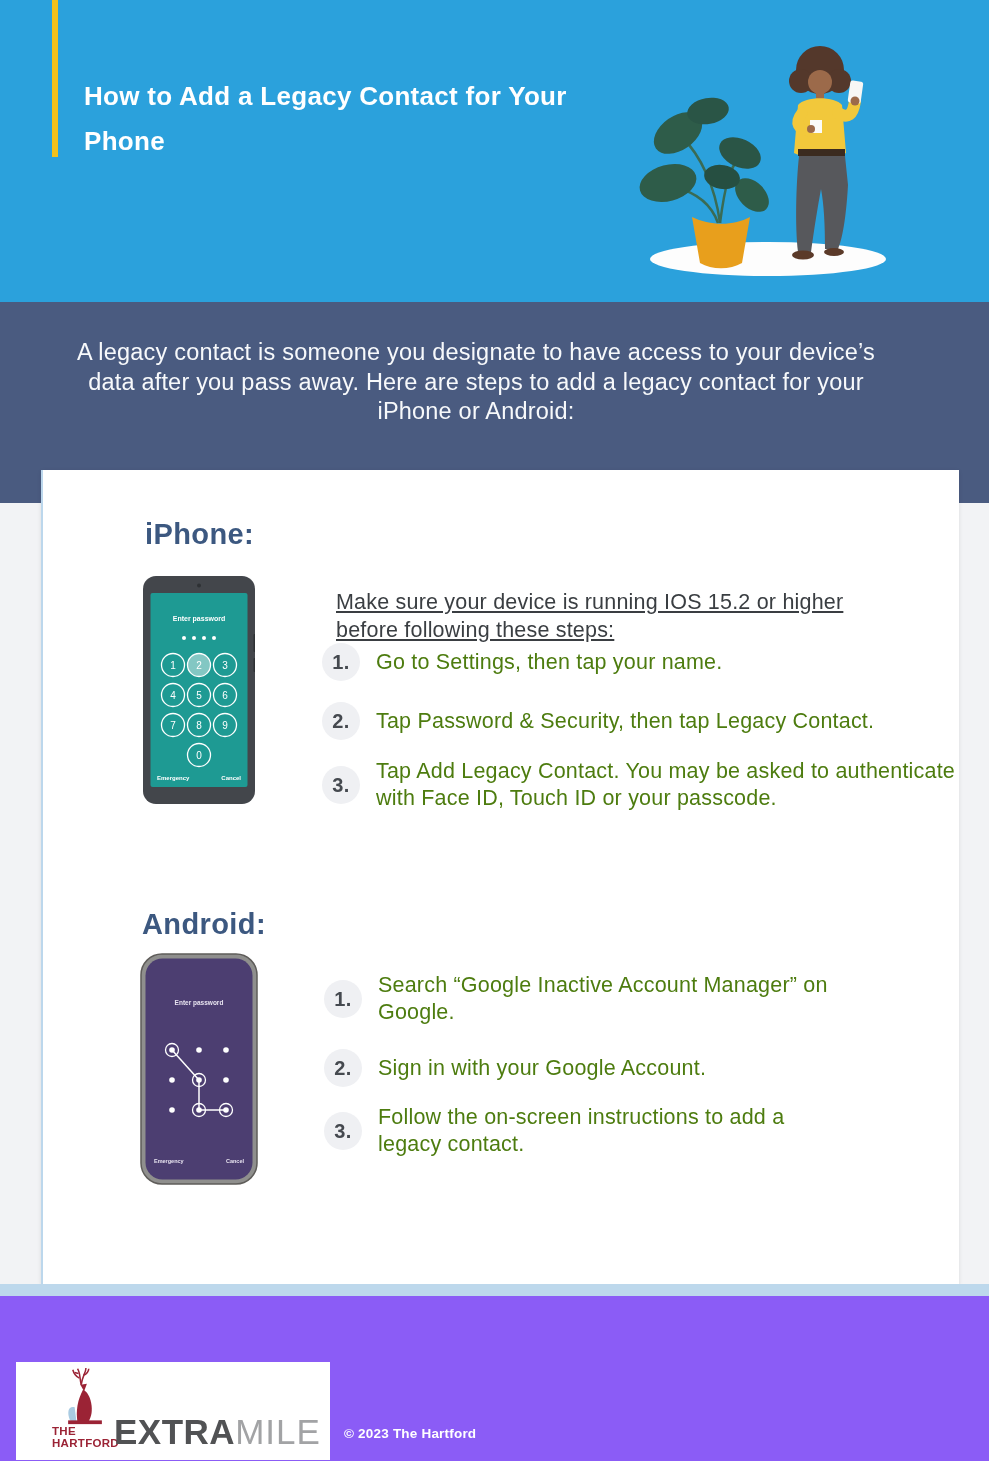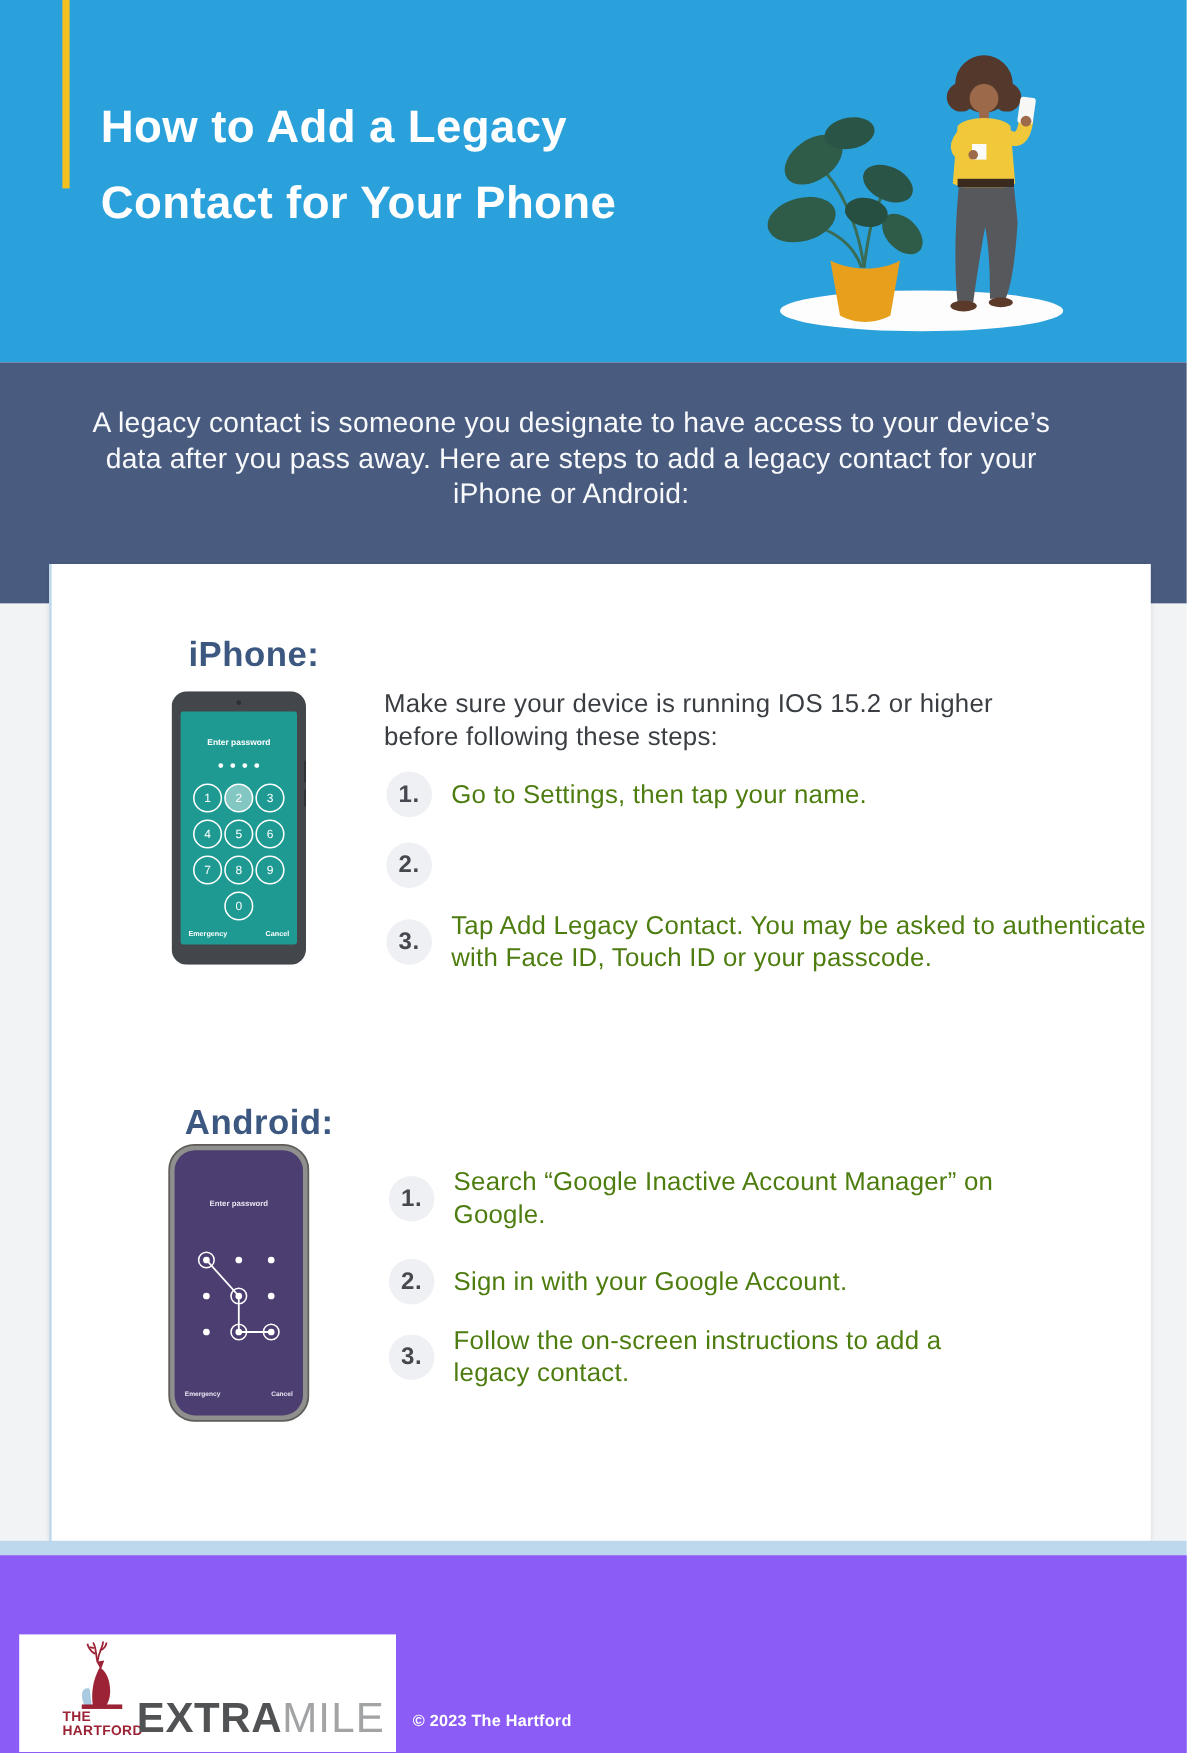--- a/index.html
+++ b/index.html
@@ -7,21 +7,21 @@
     width:989px;height:1461px;position:relative;overflow:hidden;
     font-family:"Liberation Sans",sans-serif;background:#ffffff;
   }
   .abs{position:absolute;}
 
   
   .hero{left:0;top:0;width:989px;height:302px;background:#2BA1DC;}
   .accent-bar{left:52px;top:0;width:6px;height:157px;background:#F2C11D;}
   .page-title{
     left:84px;top:74px;width:500px;margin:0;
-    font-size:38px;line-height:64px;font-weight:600;color:#ffffff;letter-spacing:.3px;
+    font-size:26px;line-height:45px;font-weight:600;color:#ffffff;letter-spacing:.3px;
   }
   .illus{left:630px;top:25px;}
 
   
   .intro-band{left:0;top:302px;width:989px;height:201px;background:#4A5B80;text-align:center;}
   .intro-text{
     position:absolute;left:66px;top:36px;width:820px;margin:0;
     font-size:23.5px;line-height:29.5px;color:#F7F9FB;letter-spacing:.2px;
   }
 
@@ -29,29 +29,29 @@
   .page-bg{left:0;top:503px;width:989px;height:781px;background:#F2F3F5;}
   .strip{left:0;top:1284px;width:989px;height:12px;background:#BDD8EC;}
   .footer{left:0;top:1296px;width:989px;height:165px;background:#8b5cf6;padding-left:45px;}
 
   
   .card{
     left:41px;top:470px;width:916px;height:815px;background:#ffffff;
     border-left:2px solid #BCD7EC;box-shadow:0 1px 4px rgba(0,0,0,.10);
   }
   .section-heading{
-    position:absolute;margin:16px;font-size:29px;font-weight:bold;color:#3C5880;letter-spacing:.4px;
+    position:absolute;margin:4px;font-size:29px;font-weight:bold;color:#3C5880;letter-spacing:.4px;
   }
   .h-iphone{left:98px;top:44px;}
   .h-android{left:95px;top:434px;}
   .iphone-svg{position:absolute;left:100px;top:106px;}
   .android-svg{position:absolute;left:97px;top:483px;}
   .iphone-intro{
-    position:absolute;left:277px;top:102px;width:565px;margin:0;
-    font-size:21.5px;line-height:28px;color:#3A3E42;letter-spacing:.2px;
+    position:absolute;left:277px;top:102px;width:565px;margin:16px;
+    font-size:21.5px;line-height:28px;color:#3A3E42;letter-spacing:.2px;text-decoration:underline;
   }
   .step-row{position:absolute;display:flex;align-items:center;gap:16px;}
   .step-badge{
     flex:0 0 38px;width:38px;height:38px;border-radius:50%;background:#EFF0F3;
     color:#45494F;font-weight:bold;font-size:20px;letter-spacing:.5px;
     display:flex;align-items:center;justify-content:center;
   }
   .step-text{font-size:21.5px;line-height:27px;color:#4d7c0f;letter-spacing:.2px;}
   .iph-s1{left:279px;top:173px;} .iph-s1 .step-text{width:600px;}
   .iph-s2{left:279px;top:232px;} .iph-s2 .step-text{width:600px;}
@@ -181,20 +181,21 @@
     </svg>
 
     <p class="iphone-intro">Make sure your device is running IOS 15.2 or higher before following these steps:</p>
 
     <div class="step-row iph-s1">
       <div class="step-badge">1.</div>
       <div class="step-text">Go to Settings, then tap your name.</div>
     </div>
     <div class="step-row iph-s2">
       <div class="step-badge">2.</div>
+      <div class="step-text">Tap Password &amp; Security, then tap Legacy Contact.</div>
     </div>
     <div class="step-row iph-s3">
       <div class="step-badge">3.</div>
       <div class="step-text">Tap Add Legacy Contact. You may be asked to authenticate with Face ID, Touch ID or your passcode.</div>
     </div>
 
     <h2 class="section-heading h-android">Android:</h2>
 
     <svg class="android-svg" width="118" height="232" viewBox="0 0 118 232">
       <rect x="1" y="1" width="116" height="230" rx="21" fill="#8F8F8D" stroke="#5F5D5A" stroke-width="1.5"></rect>

